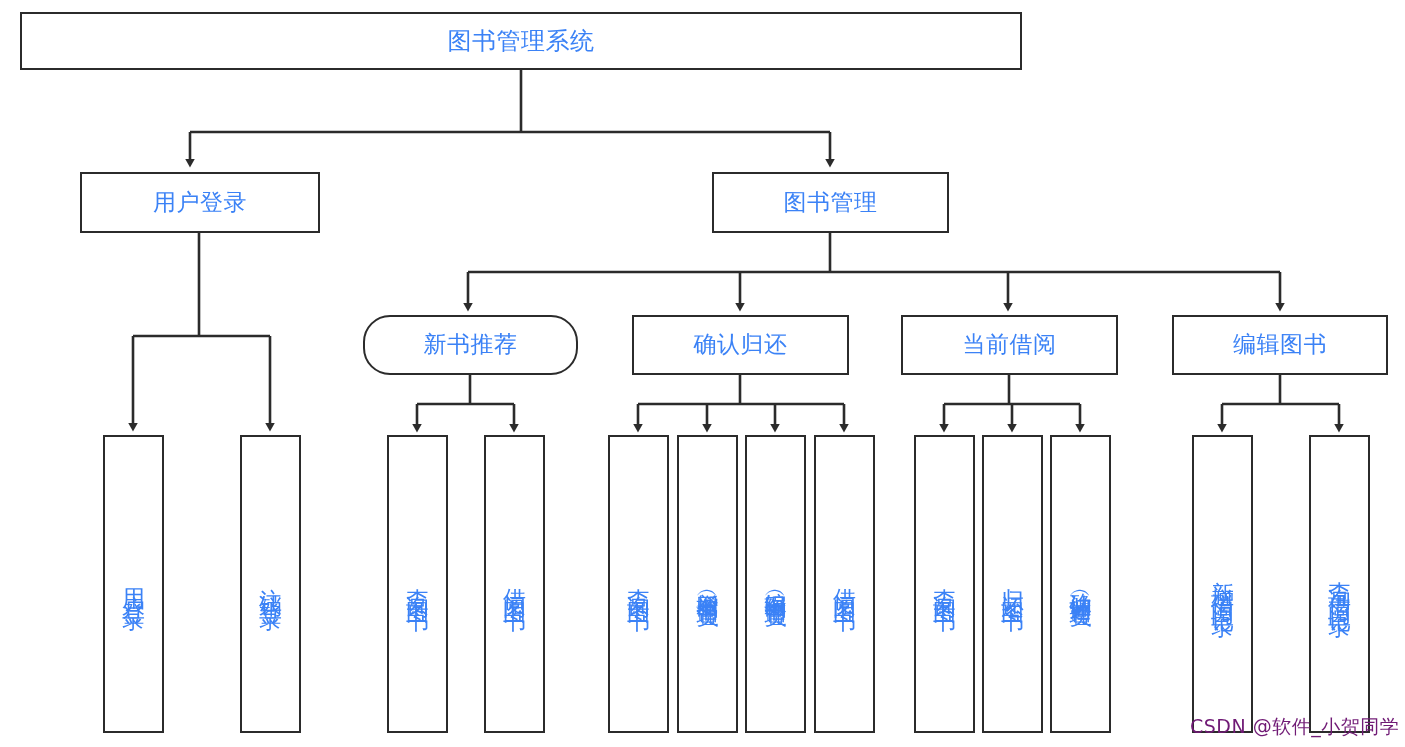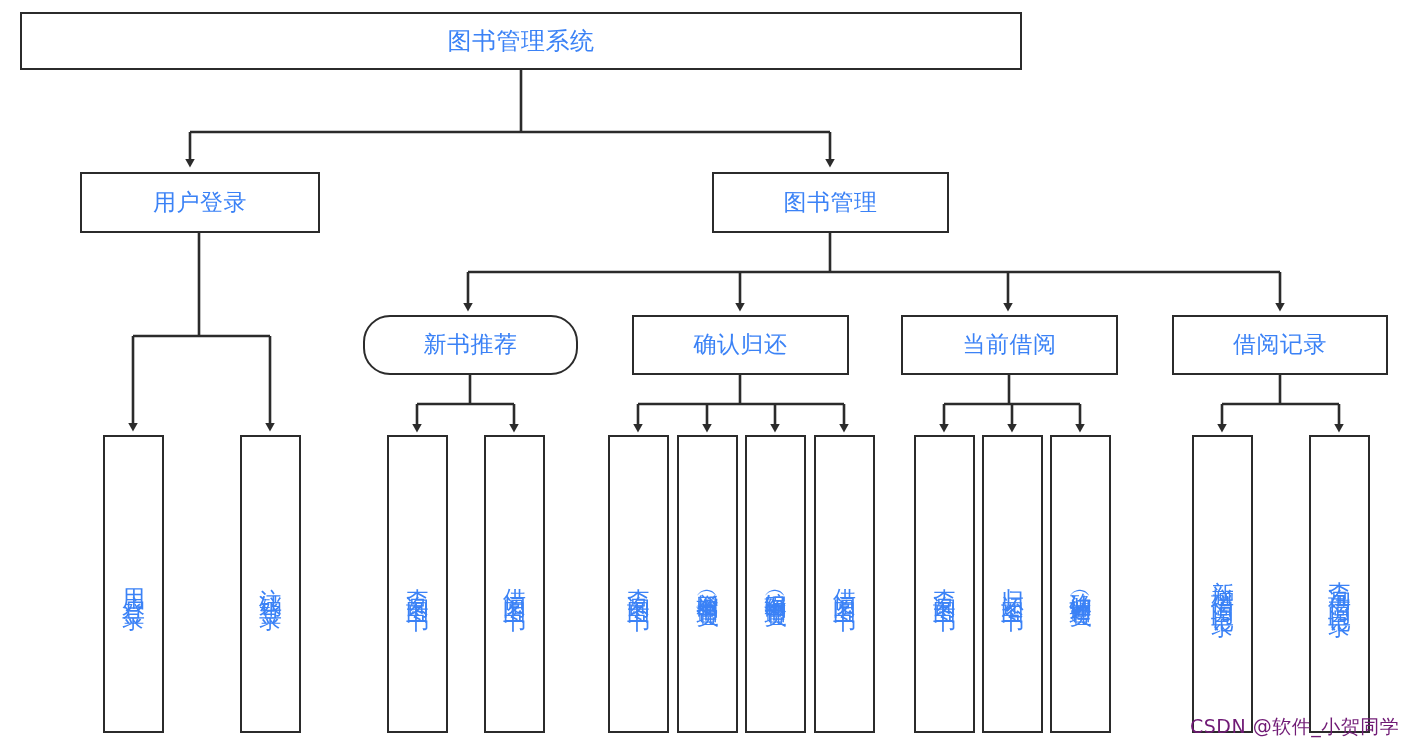--- a/index.html
+++ b/index.html
@@ -148,21 +148,21 @@
   <div class="node horiz" style="left:363px; top:315px; width:215px; height:60px;border-radius:27px;">
     <span class="node-label">新书推荐</span>
   </div>
   <div class="node horiz" style="left:632px; top:315px; width:217px; height:60px;">
     <span class="node-label">确认归还</span>
   </div>
   <div class="node horiz" style="left:901px; top:315px; width:217px; height:60px;">
     <span class="node-label">当前借阅</span>
   </div>
   <div class="node horiz" style="left:1172px; top:315px; width:216px; height:60px;">
-    <span class="node-label">借阅记录</span>
+    <span class="node-label">编辑图书</span>
   </div>
 
   <div class="node vert" style="left:103px; top:435px; width:61px; height:298px;">
     <span class="node-label">用户登录</span>
   </div>
   <div class="node vert" style="left:240px; top:435px; width:61px; height:298px;">
     <span class="node-label">注销登录</span>
   </div>
 
   <div class="node vert" style="left:387px; top:435px; width:61px; height:298px;">

